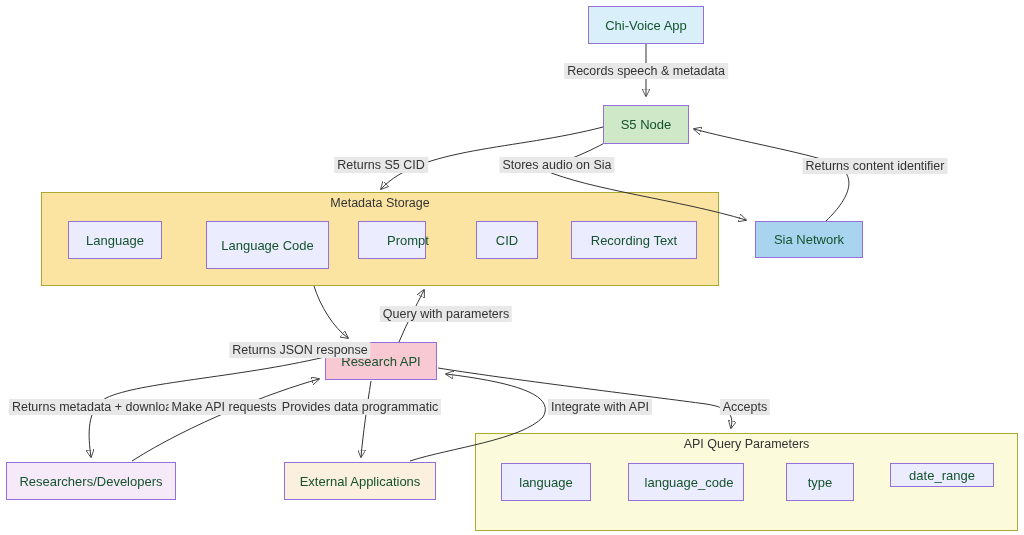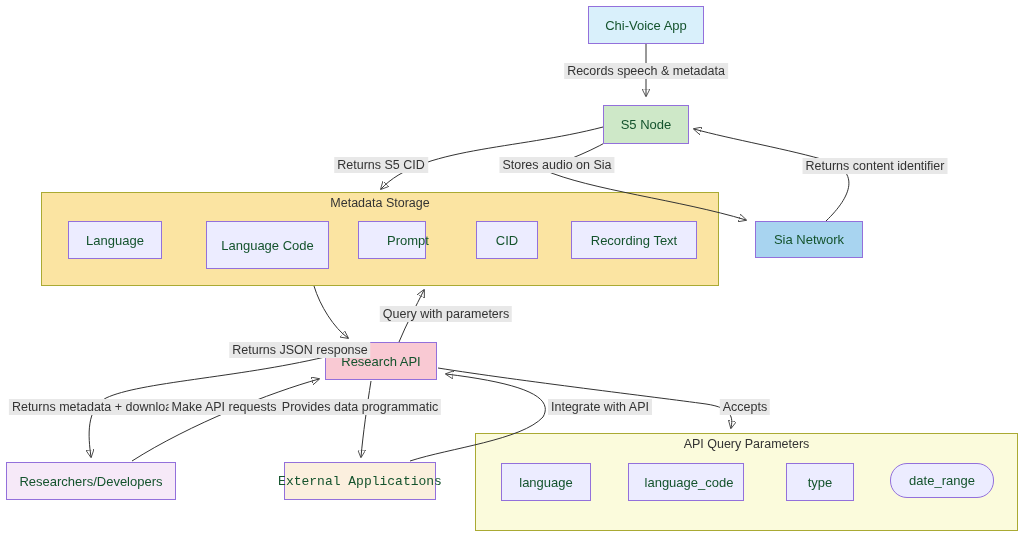--- a/index.html
+++ b/index.html
@@ -17,30 +17,30 @@
     position:absolute;box-sizing:border-box;border:1px solid #9370DB;
     display:flex;align-items:center;justify-content:center;
     font-size:13px;color:#14532d;text-align:center;white-space:nowrap;z-index:3;
   }
   .field{background:#ECECFF;z-index:2;}
   .n-chi{left:588px;top:6px;width:116px;height:38px;background:#D9F0FB;}
   .n-s5{left:603px;top:105px;width:86px;height:39px;background:#CEE8C8;}
   .n-sia{left:755px;top:221px;width:108px;height:37px;background:#A8D4F0;}
   .n-api{left:325px;top:342px;width:112px;height:38px;background:#F9C9D3;}
   .n-res{left:6px;top:462px;width:170px;height:38px;background:#F6E9F8;}
-  .n-ext{left:284px;top:462px;width:152px;height:38px;background:#FBEFDE;font-family:Liberation Mono, monospace;}
+  .n-ext{left:284px;top:462px;width:152px;height:38px;background:#FBEFDE;}
   .f-language{left:26px;top:28px;width:94px;height:38px;}
   .f-langcode{left:156px;top:28px;width:123px;height:48px;margin-left:8px;}
   .f-prompt{left:316px;top:28px;width:68px;height:38px;padding-left:32px;}
   .f-cid{left:434px;top:28px;width:62px;height:38px;}
   .f-rectext{left:529px;top:28px;width:126px;height:38px;}
   .p-language{left:25px;top:29px;width:90px;height:38px;}
   .p-langcode{left:152px;top:29px;width:116px;height:38px;padding-left:6px;}
   .p-type{left:310px;top:29px;width:68px;height:38px;}
-  .p-daterange{left:414px;top:29px;width:104px;height:35px;border-radius:17px;}
+  .p-daterange{left:414px;top:29px;width:104px;height:24px;}
   .edge-label{
     position:absolute;transform:translate(-50%,-50%);background:#E8E8E8;
     padding:1px 3px;font-size:12.5px;white-space:nowrap;color:#333333;z-index:4;
   }
   .l-records{left:646px;top:71px;}
   .l-s5cid{left:381px;top:165px;}
   .l-stores{left:557px;top:165px;}
   .l-contentid{left:875px;top:166px;}
   .l-json{left:300px;top:314px;margin-top:36px;}
   .l-query{left:446px;top:314px;}

